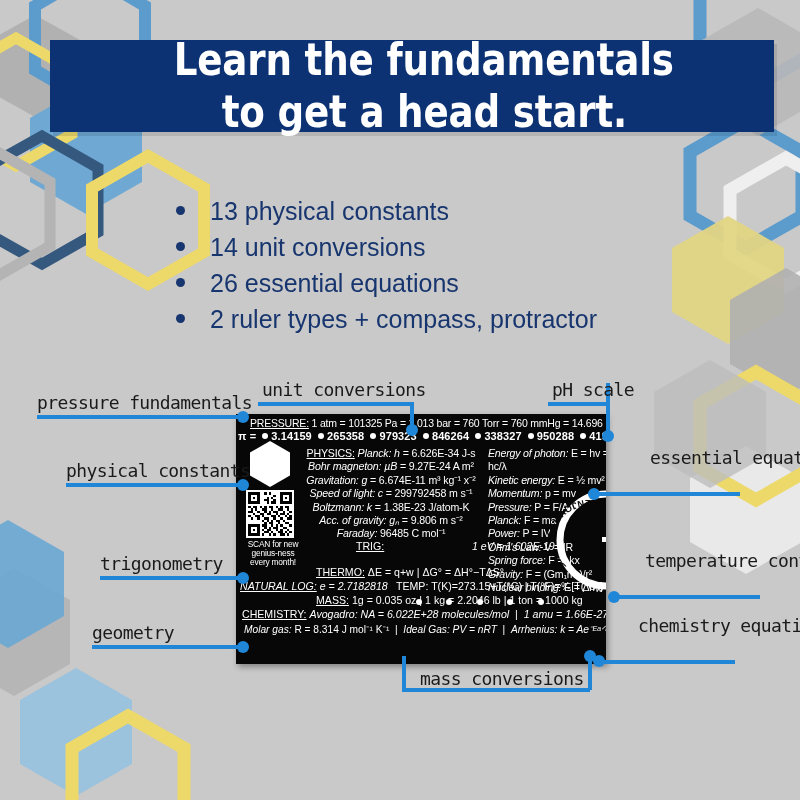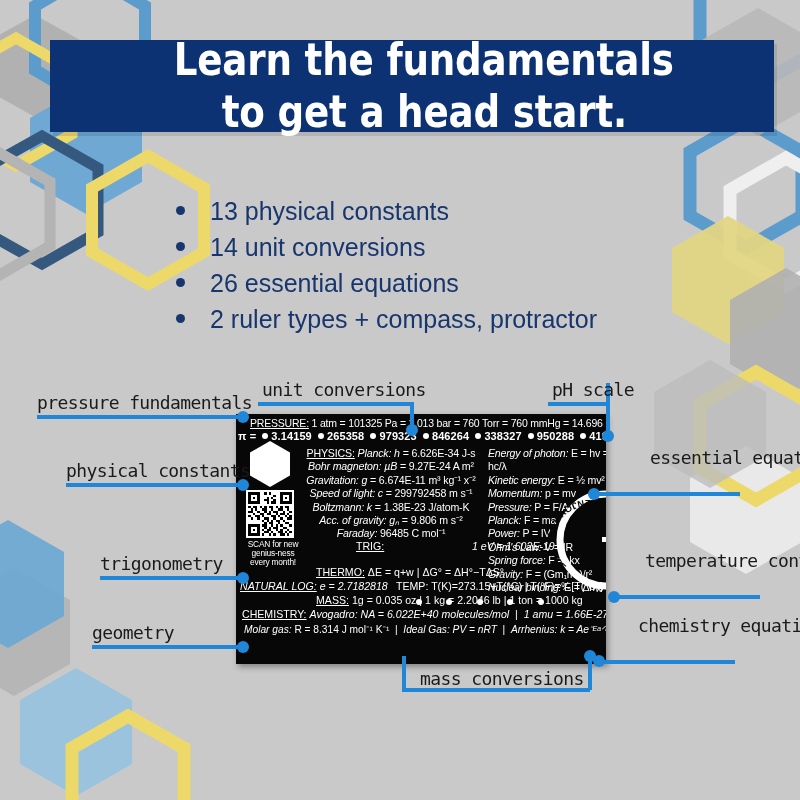--- a/index.html
+++ b/index.html
@@ -502,21 +502,21 @@
     <div class="dotsrow">
       <span class="phdot"></span>
       <span class="phdot"></span>
       <span class="phdot"></span>
       <span class="phdot"></span>
       <span class="phdot"></span>
     </div>
 
     <div class="row chemrow">
       <span class="u">CHEMISTRY:</span>
-      <span class="i">Avogadro: NA = 6.022E+40 molecules/mol</span>
+      <span class="i">Avogadro: NA = 6.022E+28 molecules/mol</span>
       <span>&nbsp;|&nbsp;</span>
       <span class="i">1 amu = 1.66E-27 kg</span>
     </div>
     <div class="row molarrow">
       <span class="i">Molar gas:</span>
       <span>R = 8.314 J mol⁻¹ K⁻¹</span>
       <span>&nbsp;|&nbsp;</span>
       <span class="i">Ideal Gas: PV = nRT</span>
       <span>&nbsp;|&nbsp;</span>
       <span class="i">Arrhenius: k = Ae⁻ᴱᵃᐟᴿᵀ</span>

